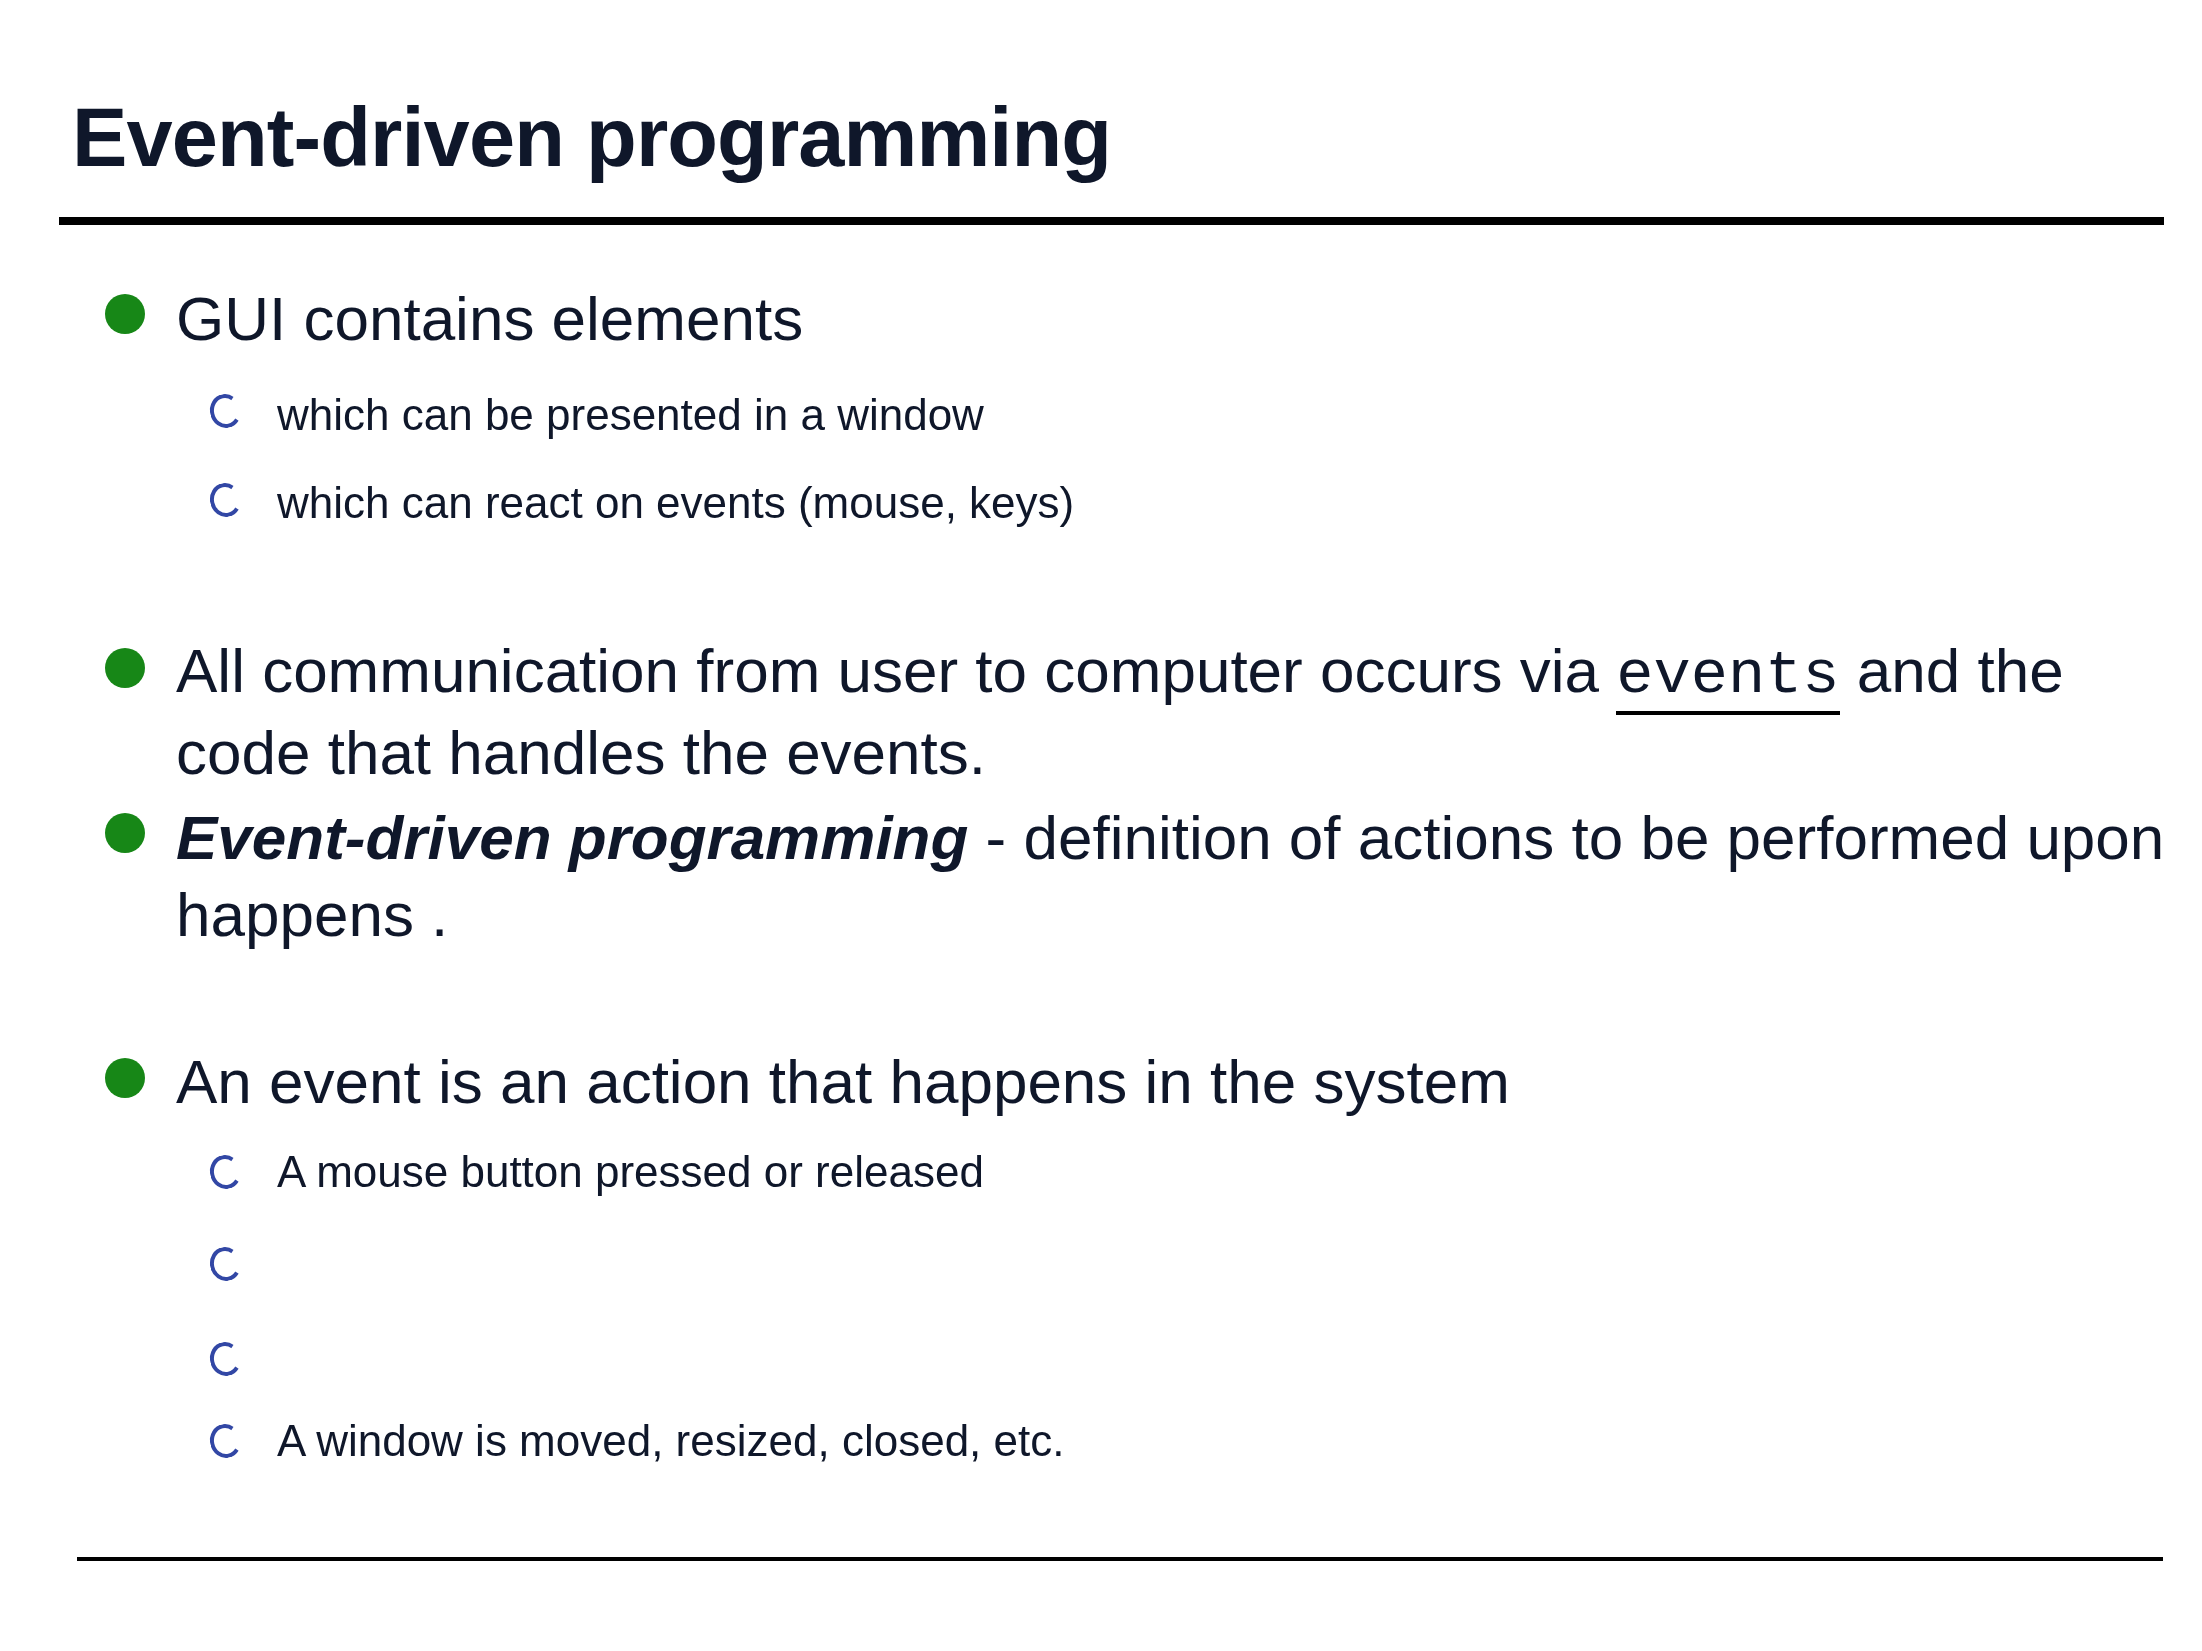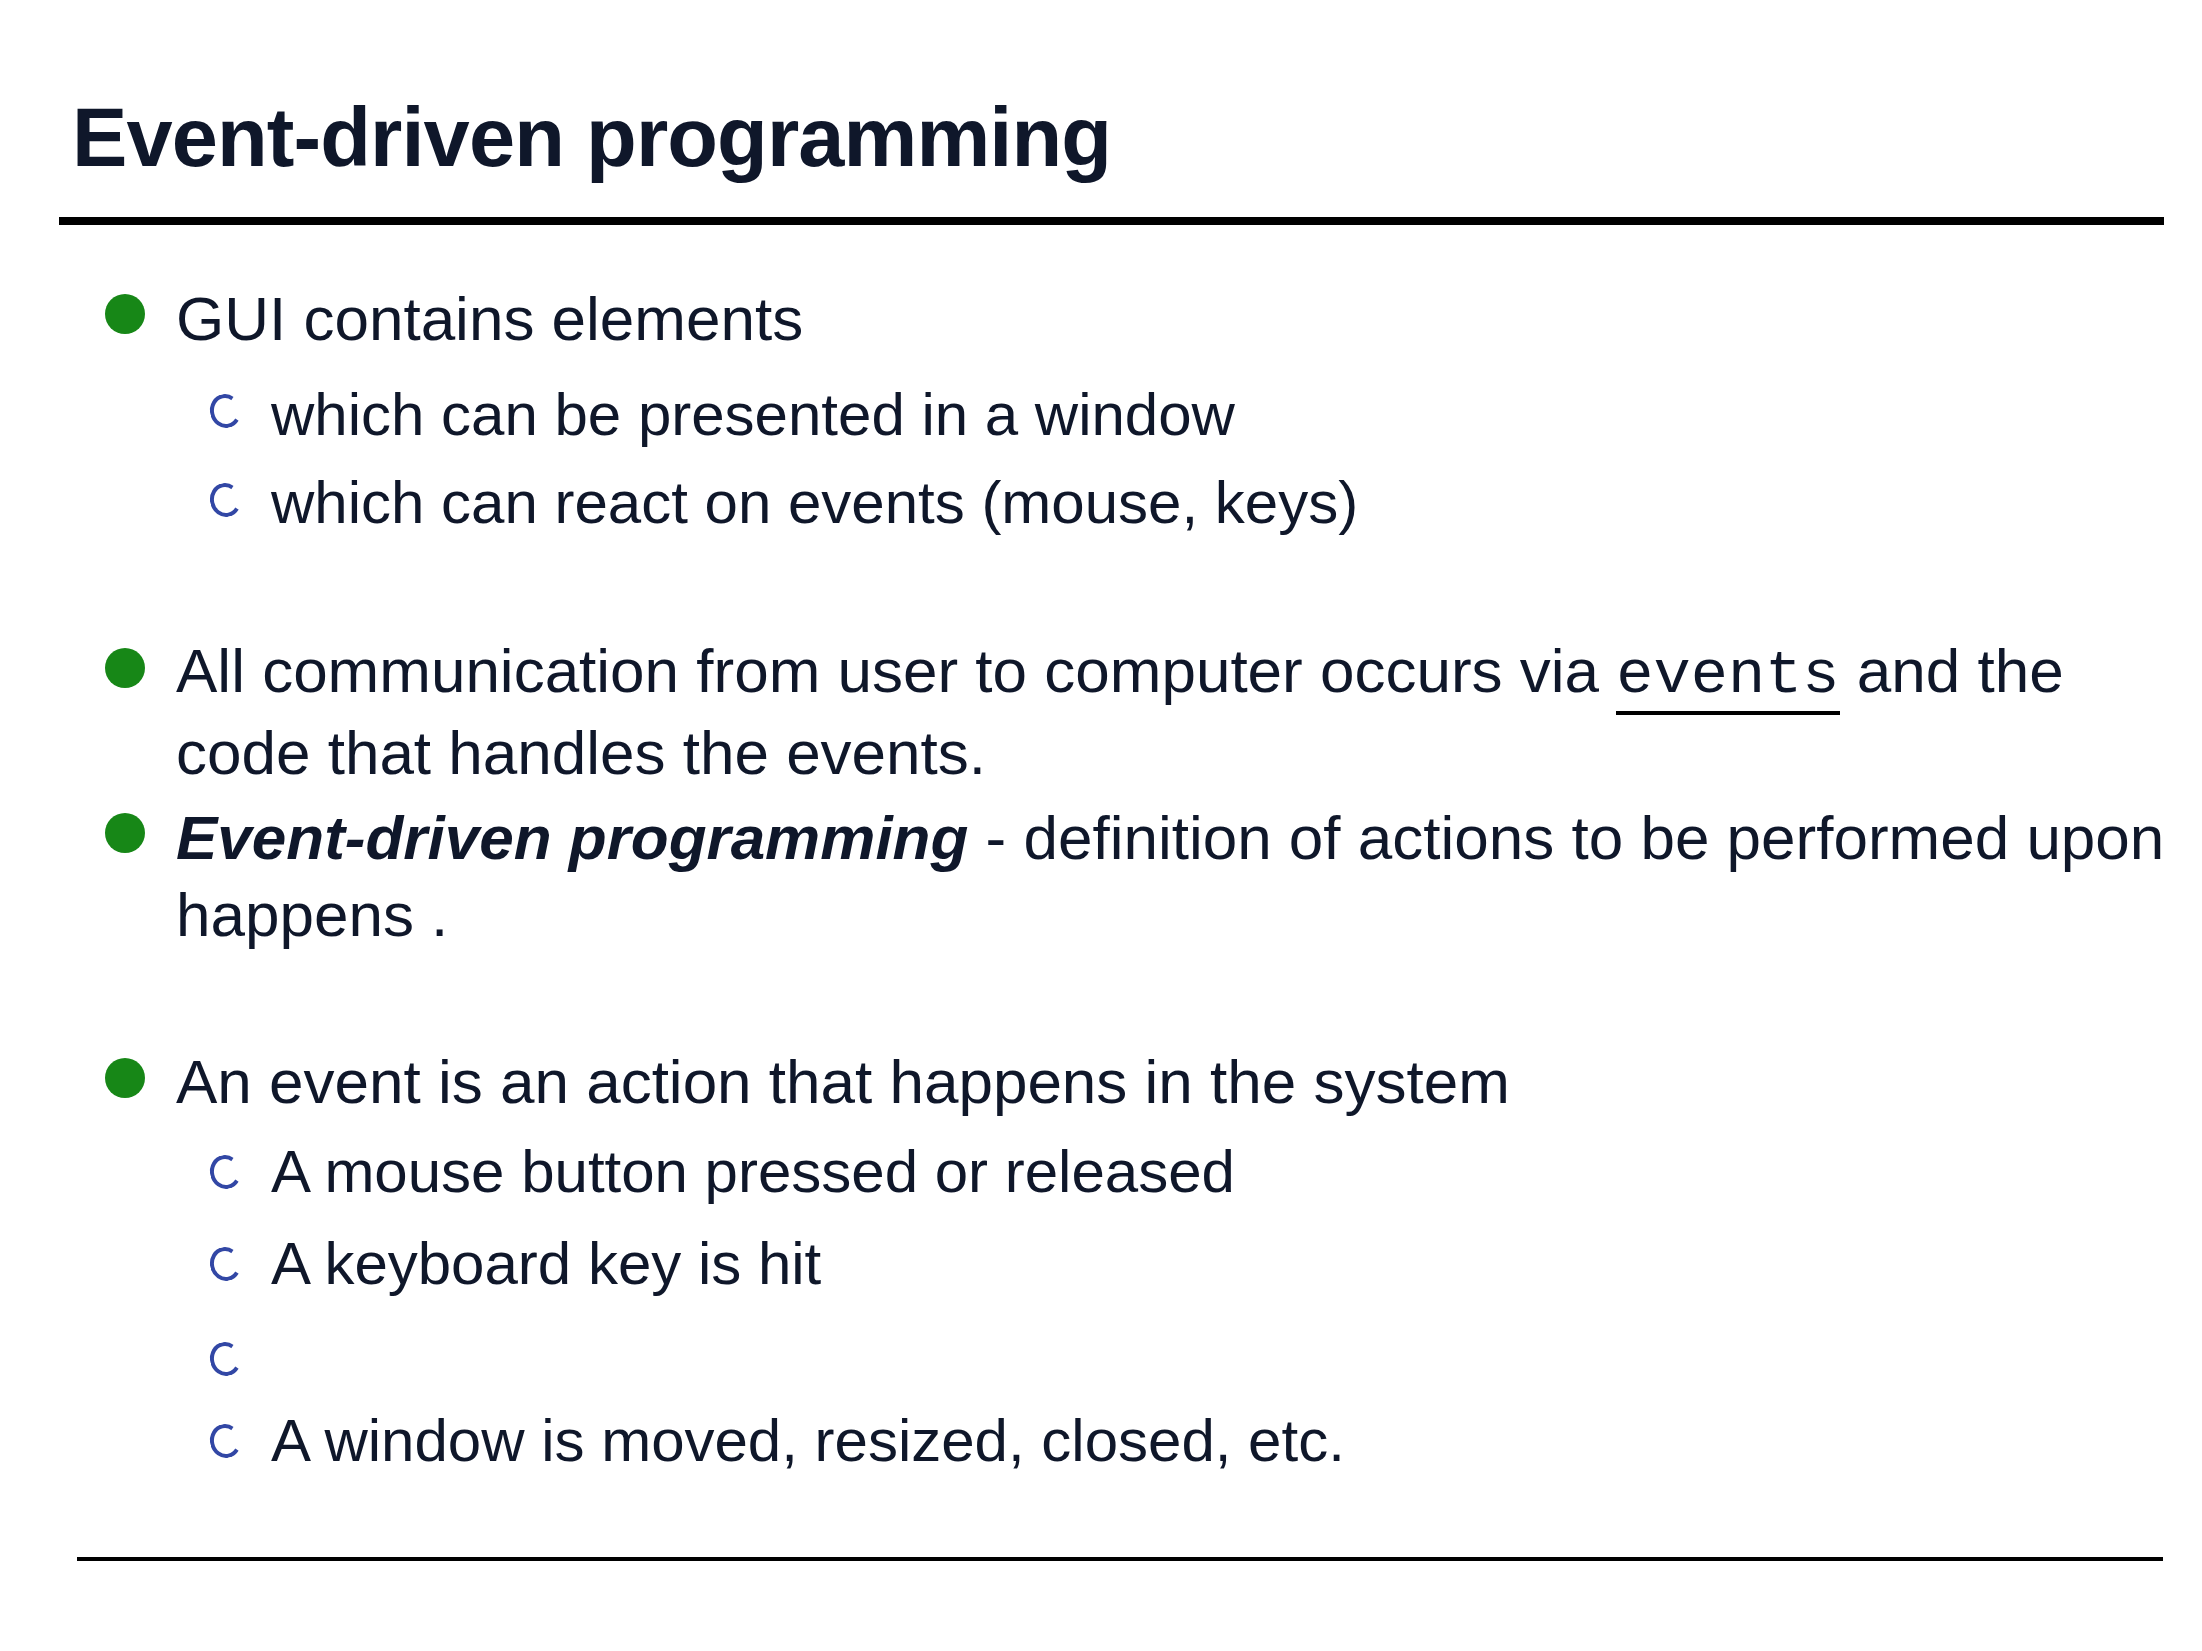--- a/index.html
+++ b/index.html
@@ -64,22 +64,22 @@
   }
   .l1 {
     position: absolute;
     left: 176px;
     font-size: 62px;
     line-height: 77px;
     white-space: nowrap;
   }
   .l2 {
     position: absolute;
-    left: 271px;
-    font-size: 60px;
+    left: 277px;
+    font-size: 44px;
     line-height: 76px;
     white-space: nowrap;
   }
   .u {
     border-bottom: 4.3px solid #000000;
     font-family: Liberation Mono, monospace;
   }
   .em {
     font-weight: bold;
     font-style: italic;
@@ -114,21 +114,20 @@
     <div>happens .</div>
   </div>
 
   <span class="dot" style="top:1058px"></span>
   <div class="l1" style="top:1043px">An event is an action that happens in the system</div>
 
   <span class="arc" style="top:1155px"></span>
   <div class="l2" style="top:1134px">A mouse button pressed or released</div>
 
   <span class="arc" style="top:1247px"></span>
-  <div class="l2" style="top:1226px">A keyboard key is hit</div>
 
   <span class="arc" style="top:1342px"></span>
 
   <span class="arc" style="top:1424px"></span>
   <div class="l2" style="top:1403px">A window is moved, resized, closed, etc.</div>
 
   <div class="rule rule-bottom"></div>
 
 </div>
 

